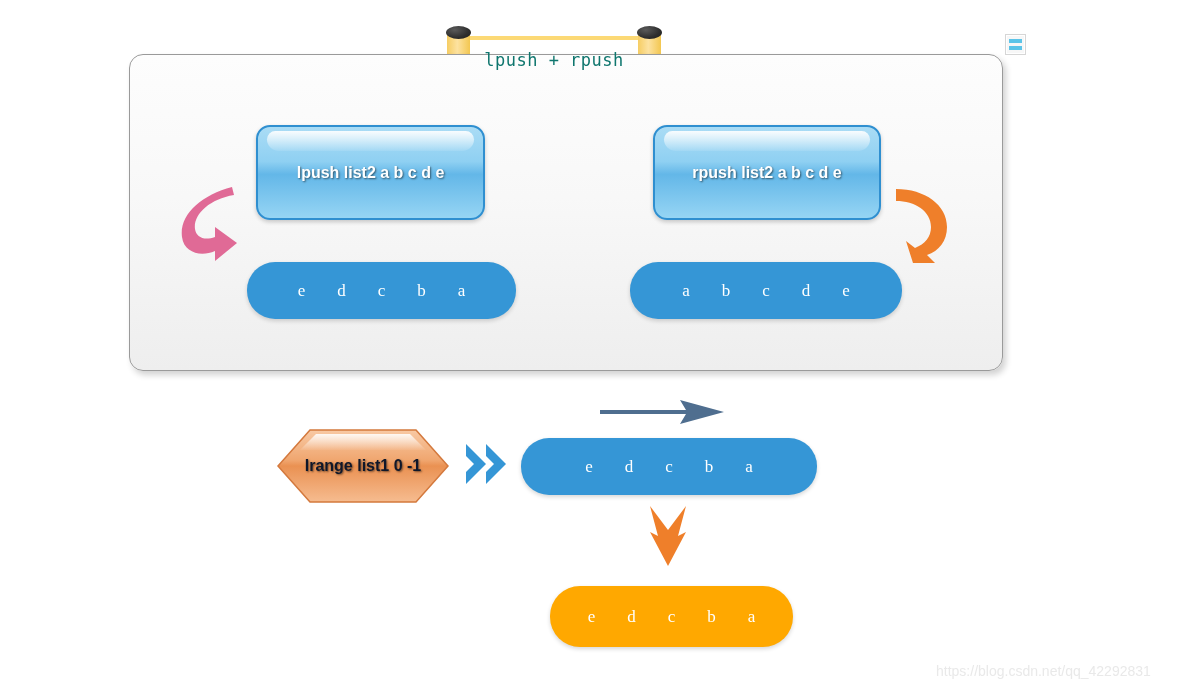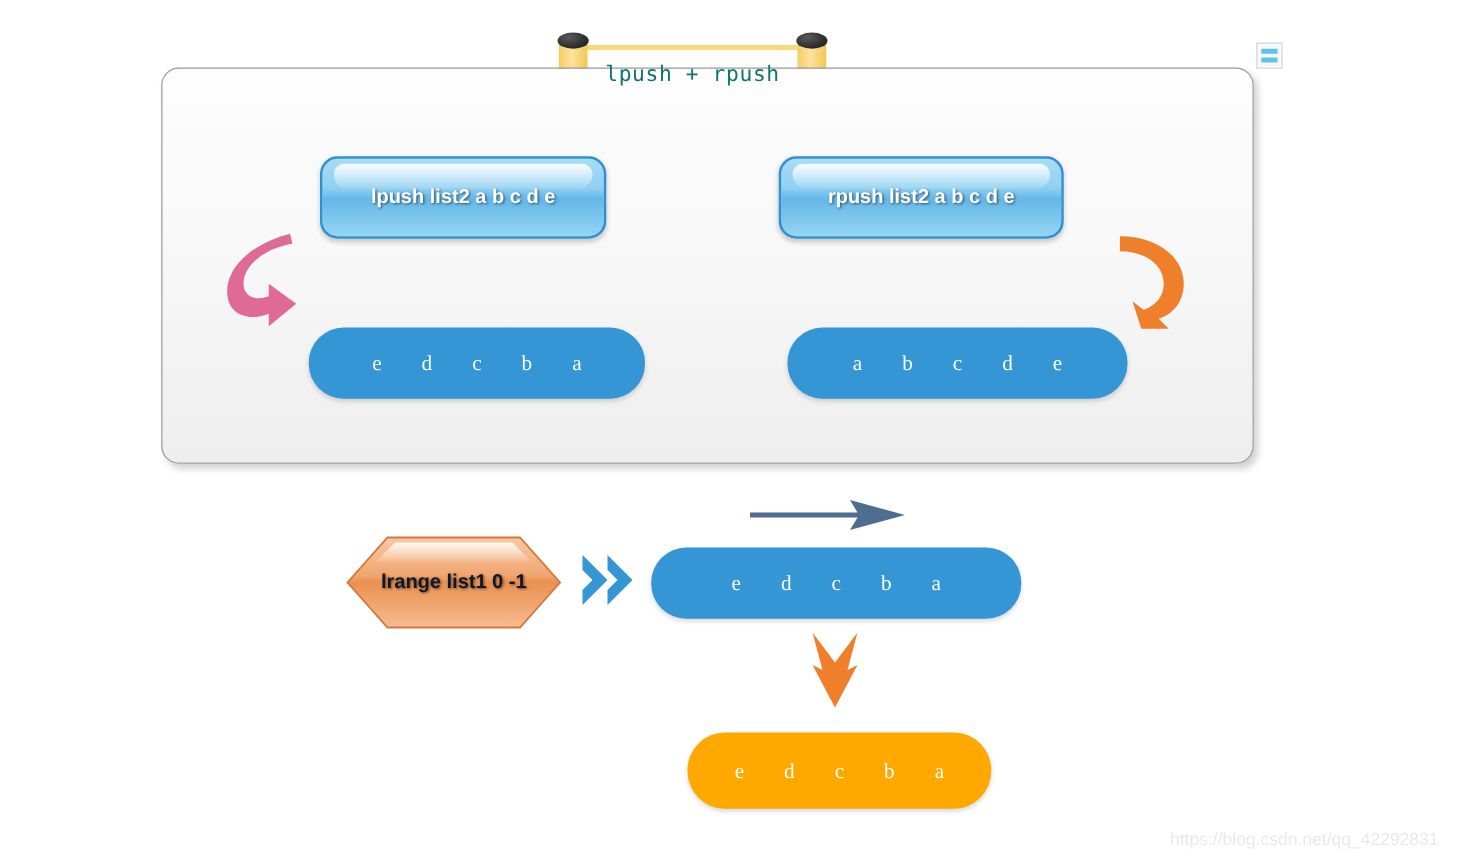--- a/index.html
+++ b/index.html
@@ -109,21 +109,21 @@
     border: 1px solid #9a9a9a;
     border-radius: 14px;
     background: linear-gradient(to bottom, #fdfdfd 0%, #f8f8f8 45%, #eeeeee 100%);
     box-shadow: 3px 4px 6px rgba(0,0,0,0.18);
     box-sizing: border-box;
   }
 
   
   .cmd-btn {
     position: absolute;
-    height: 66px;
+    height: 95px;
     border-radius: 14px;
     border: 2px solid #2f8fd0;
     background: linear-gradient(to bottom, #aadcf5 0%, #8fd0f2 38%, #63b7e8 52%, #96d5f4 100%);
     box-shadow: 0 2px 4px rgba(0,0,0,0.20);
     box-sizing: border-box;
   }
   .cmd-btn .gloss {
     position: absolute;
     left: 9px;
     right: 9px;
@@ -138,21 +138,21 @@
     display: flex;
     align-items: center;
     justify-content: center;
     font-size: 16px;
     font-weight: bold;
     color: #ffffff;
     text-shadow: 1px 1px 2px rgba(0,0,0,0.55);
     z-index: 2;
   }
   #cmd-lpush { left: 256px; top: 125px; width: 229px; }
-  #cmd-rpush { left: 623px; top: 125px; width: 228px; }
+  #cmd-rpush { left: 653px; top: 125px; width: 228px; }
 
   
   .pill {
     position: absolute;
     height: 57px;
     border-radius: 28px;
     background: #3596d6;
     box-shadow: 0 2px 4px rgba(0,0,0,0.16);
     display: flex;
     align-items: center;

